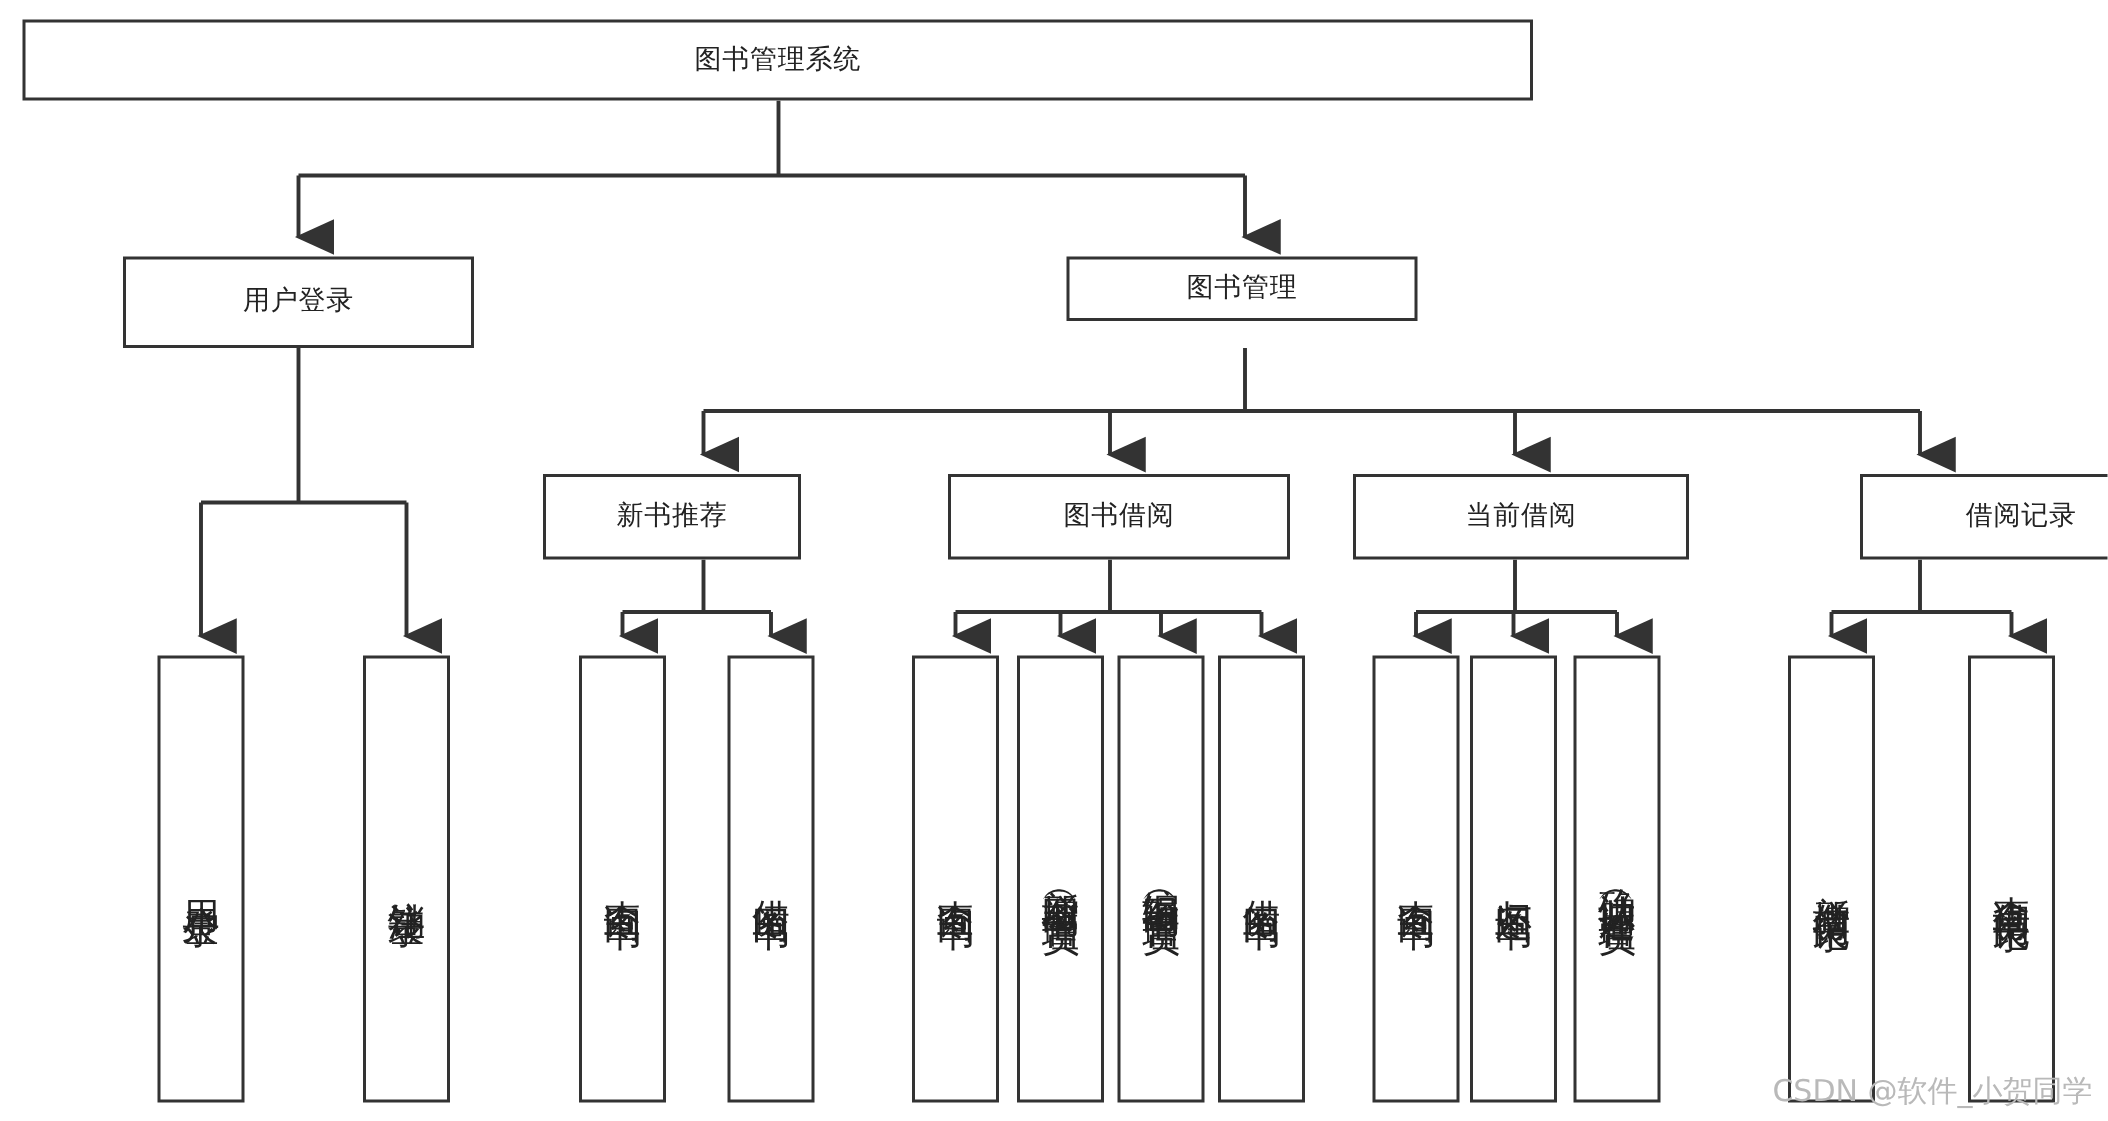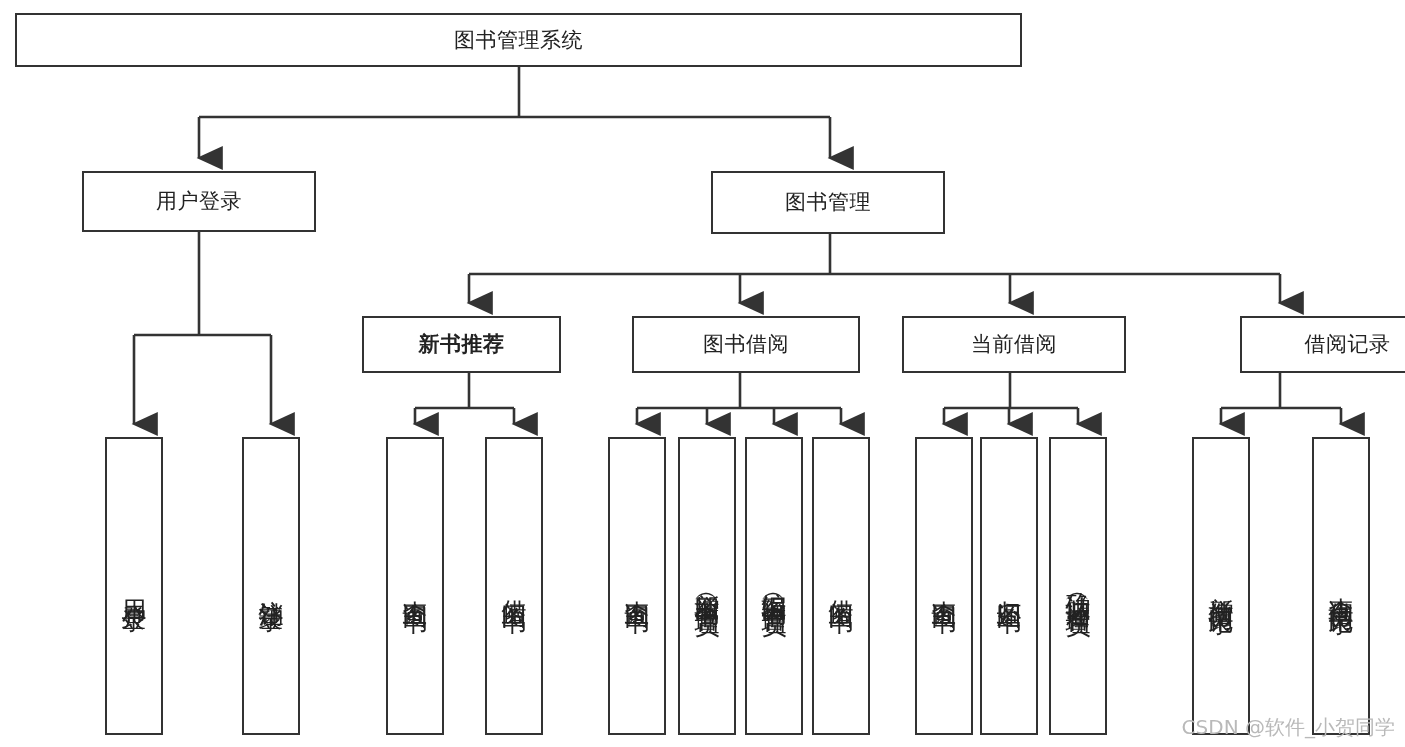--- a/index.html
+++ b/index.html
@@ -25,21 +25,21 @@
   }
   .node .label{
     display:block;
     text-align:center;
     line-height:1.05;
     color:#222222;
     white-space:pre;
   }
   
   .node.horiz .label{
-    font-size:21px;
+    font-size:18px;
     letter-spacing:0.5px;
   }
   
   .node.vert{
     align-items:center;
     justify-content:center;
   }
   .node.vert .label{
     writing-mode:vertical-rl;
     text-orientation:upright;
@@ -114,25 +114,25 @@
   </svg>
 
   <div class="node horiz" style="left:15px;top:13px;width:1007px;height:54px;">
     <span class="label">图书管理系统</span>
   </div>
 
   <div class="node horiz" style="left:82px;top:171px;width:234px;height:61px;">
     <span class="label">用户登录</span>
   </div>
 
-  <div class="node horiz" style="left:711px;top:171px;width:234px;height:63px;">
+  <div class="node horiz" style="left:711px;top:171px;width:234px;height:43px;">
     <span class="label">图书管理</span>
   </div>
 
-  <div class="node horiz" style="left:362px;top:316px;width:199px;height:57px;font-weight:bold;">
+  <div class="node horiz" style="left:362px;top:316px;width:172px;height:57px;">
     <span class="label">新书推荐</span>
   </div>
 
   <div class="node horiz" style="left:632px;top:316px;width:228px;height:57px;">
     <span class="label">图书借阅</span>
   </div>
 
   <div class="node horiz" style="left:902px;top:316px;width:224px;height:57px;">
     <span class="label">当前借阅</span>
   </div>

